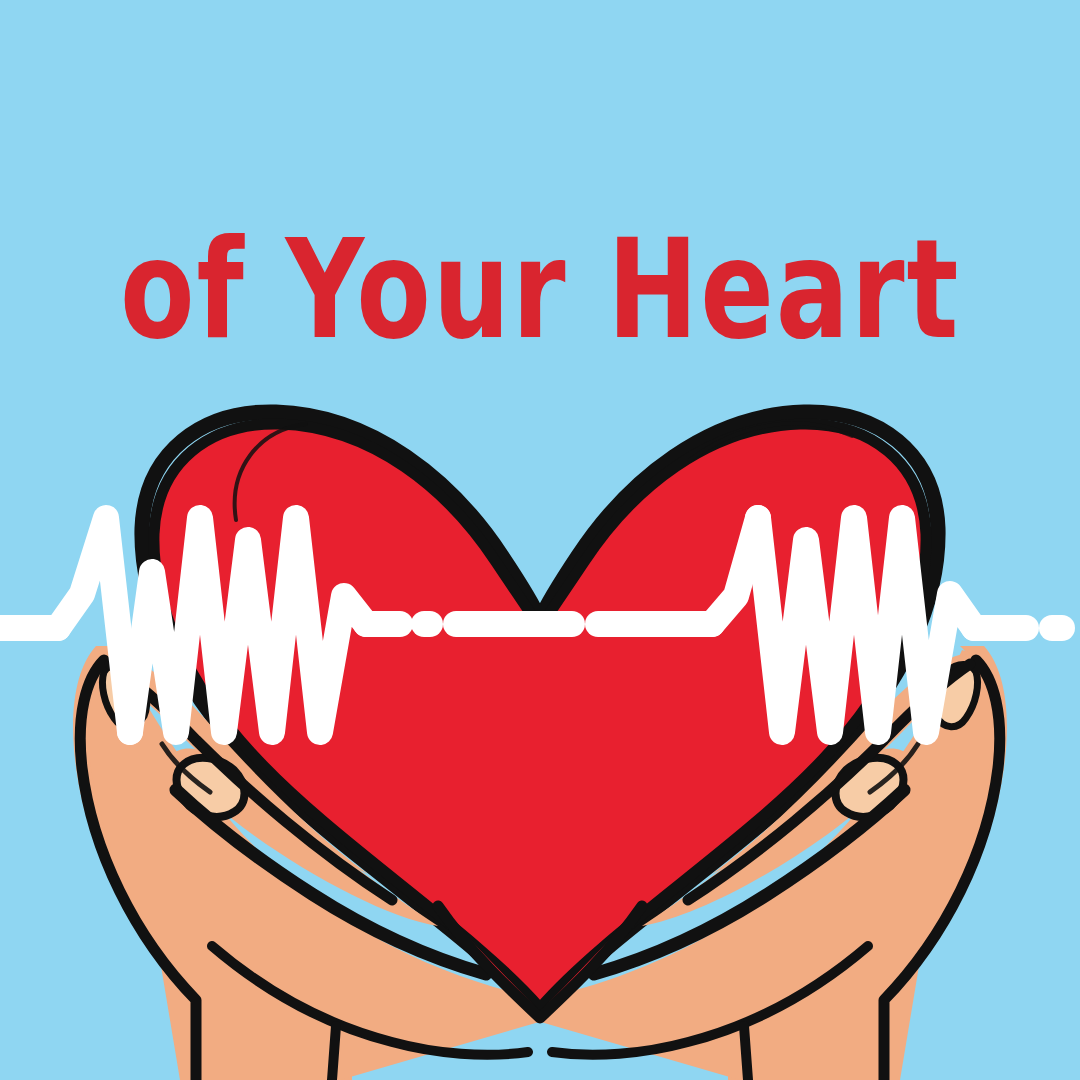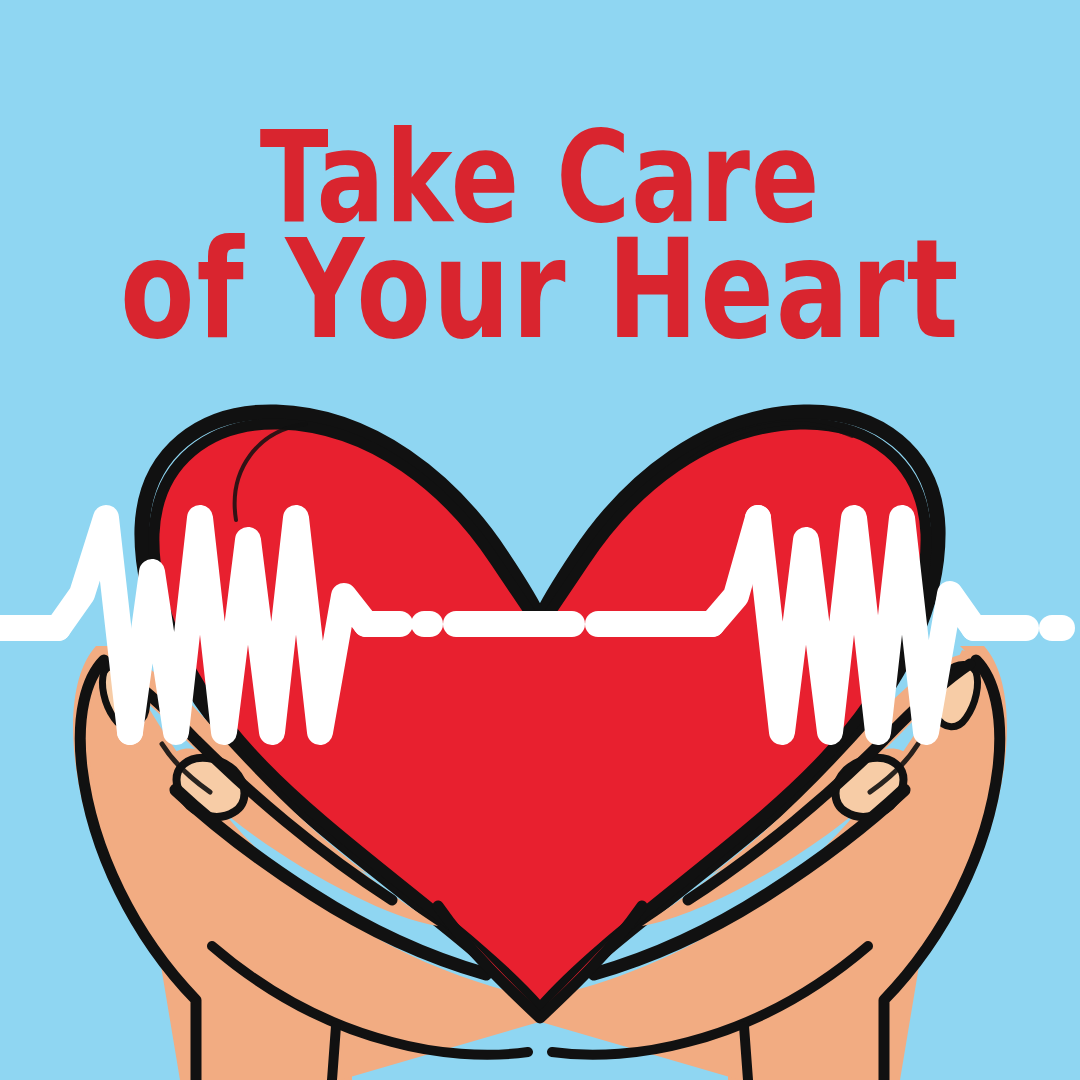--- a/index.html
+++ b/index.html
@@ -249,20 +249,17 @@
       <path d="M 712 624 L 736 596 L 758 518"></path>
 
       <path d="M 758 518 L 782 732 L 806 540 L 830 732 L 854 518
                L 878 732 L 902 518 L 926 732 L 950 594 L 974 628"></path>
 
       <path d="M 974 628 L 1026 628"></path>
       <path d="M 1052 628 L 1062 628"></path>
     </g>
   </svg>
 
-  <div class="headline" id="headline-line-1">
-    <span class="hl-skew">Take Care</span>
-  </div>
   <div class="headline" id="headline-line-2">
     <span class="hl-skew">of Your Heart</span>
   </div>
 
 </div>
 
 </body></html>

